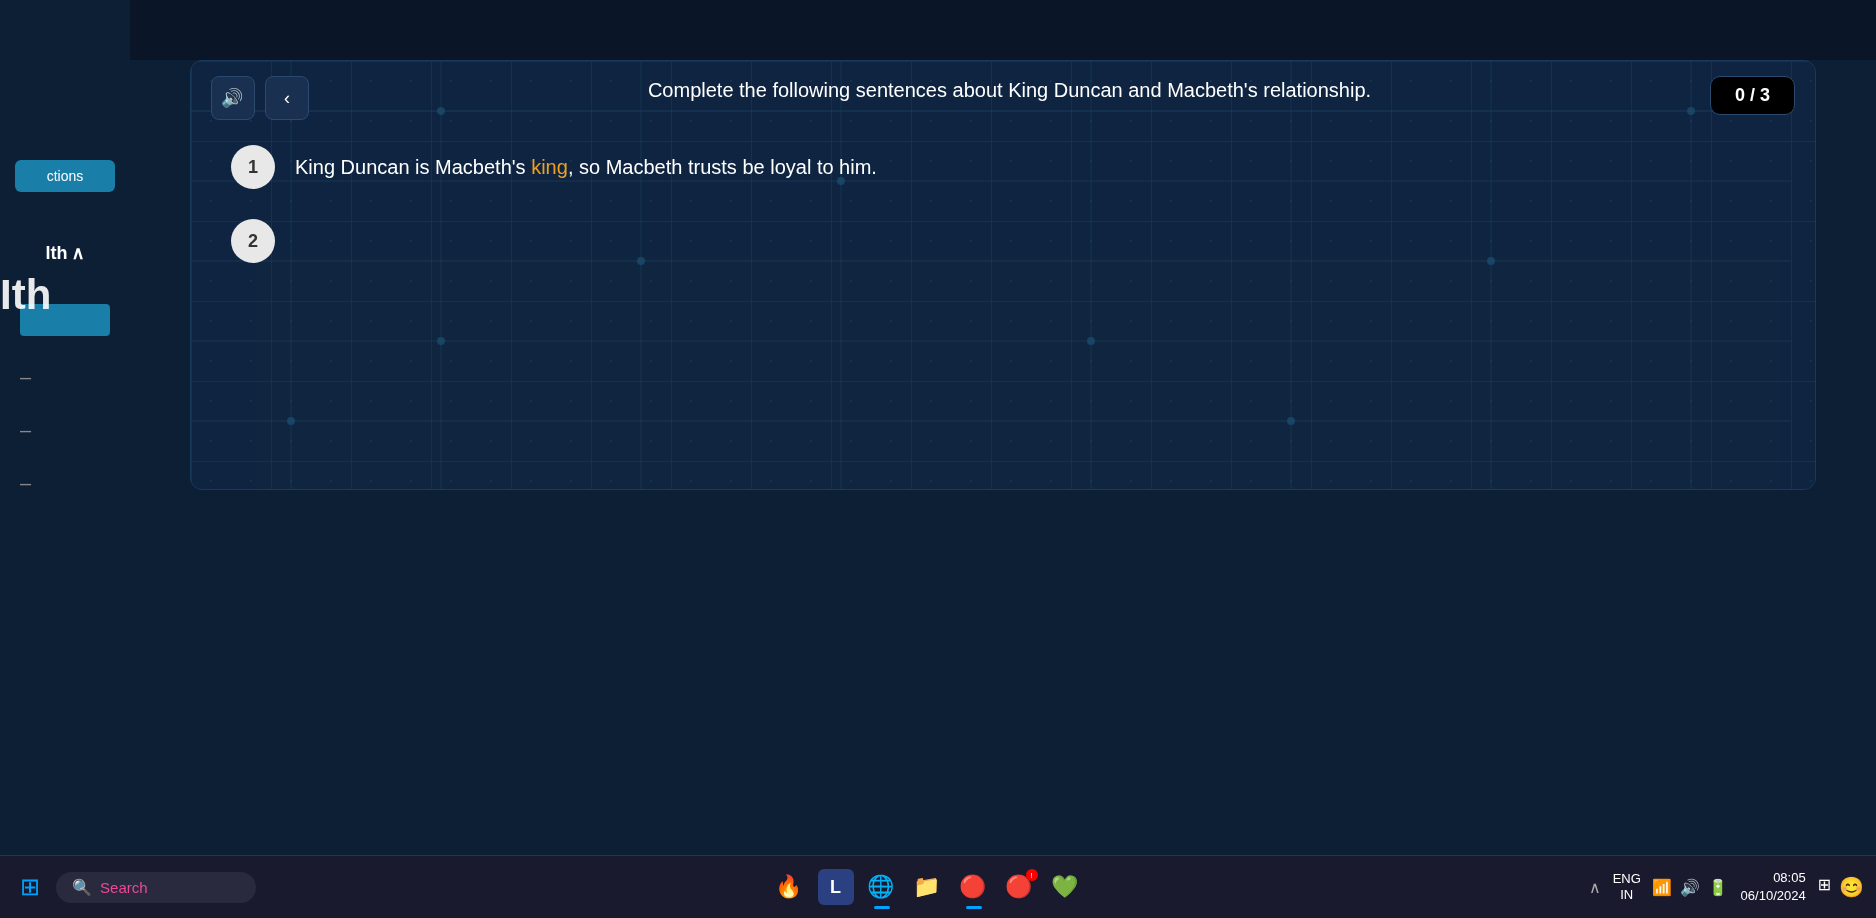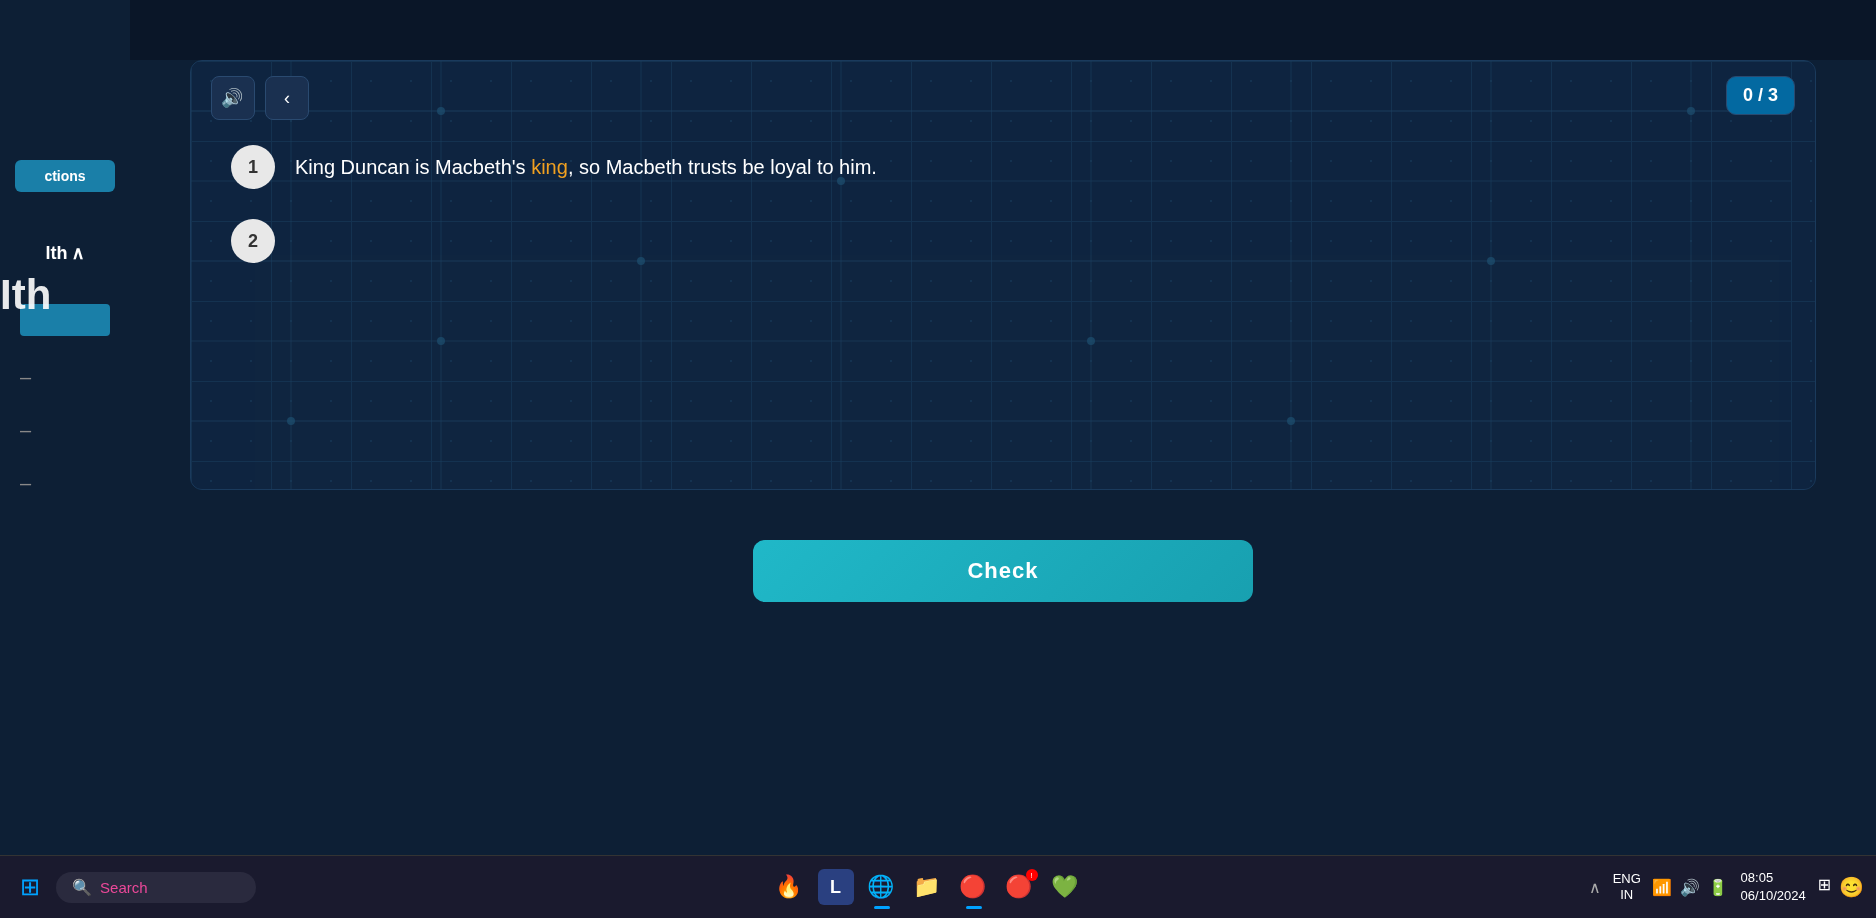--- a/index.html
+++ b/index.html
@@ -28,21 +28,20 @@
     }
     .sidebar-btn-actions {
       background: #1a7fa8;
       color: white;
       border: none;
       border-radius: 6px;
       padding: 8px 14px;
       font-size: 14px;
       cursor: pointer;
       width: 100px;
-      font-weight: bold;
     }
     .sidebar-text {
       color: white;
       font-size: 18px;
       font-weight: bold;
       display: flex;
       align-items: flex-end;
       gap: 4px;
       margin-top: 40px;
     }
@@ -141,25 +140,25 @@
       width: 44px;
       height: 44px;
       display: flex;
       align-items: center;
       justify-content: center;
       cursor: pointer;
       font-size: 18px;
     }
 
     .score-badge {
-      background: #0369a1;
+      background: #000000;
       border: 1px solid #2a4a70;
       border-radius: 10px;
       color: white;
-      padding: 8px 16px;
+      padding: 8px 24px;
       font-size: 18px;
       font-weight: bold;
     }
 
     .quiz-title {
       color: white;
       font-size: 20px;
       text-align: center;
       flex: 1;
       line-height: 1.4;
@@ -329,20 +328,21 @@
       display: flex;
       align-items: center;
       gap: 8px;
       color: white;
       font-size: 16px;
     }
 
     .taskbar-time {
       color: white;
       font-size: 13px;
+      text-align: right;
       line-height: 1.4;
     }
 
     .taskbar-corner {
       color: white;
       font-size: 18px;
       display: flex;
       gap: 8px;
     }
 
@@ -416,43 +416,41 @@
 
     <div class="quiz-header">
       <div class="quiz-controls">
         <button class="ctrl-btn">
           <span>🔊</span>
         </button>
         <button class="ctrl-btn">
           <span>‹</span>
         </button>
       </div>
+      <div class="quiz-title">Complete the following sentences about King Duncan and Macbeth's relationship.</div>
       <div class="score-badge">
         <span>0 / 3</span>
       </div>
     </div>
 
     <div class="question-area">
 
       <div class="question-row">
         <div class="question-number">1</div>
         <div class="question-text">
           <span>King Duncan is Macbeth's </span><span class="highlight-king">king</span><span>, so Macbeth trusts be loyal to him.</span>
         </div>
       </div>
 
       <div class="question-row">
         <div class="question-number">2</div>
       </div>
     </div>
   </div>
 
-  <div class="check-btn-container">
-    <button class="check-btn">Check</button>
-  </div>
 
 </div>
 
 <div class="taskbar">
 
   <div class="taskbar-start">⊞</div>
 
   <div class="taskbar-search">
     <span class="taskbar-search-icon">🔍</span>
     <span class="taskbar-search-text">Search</span>

